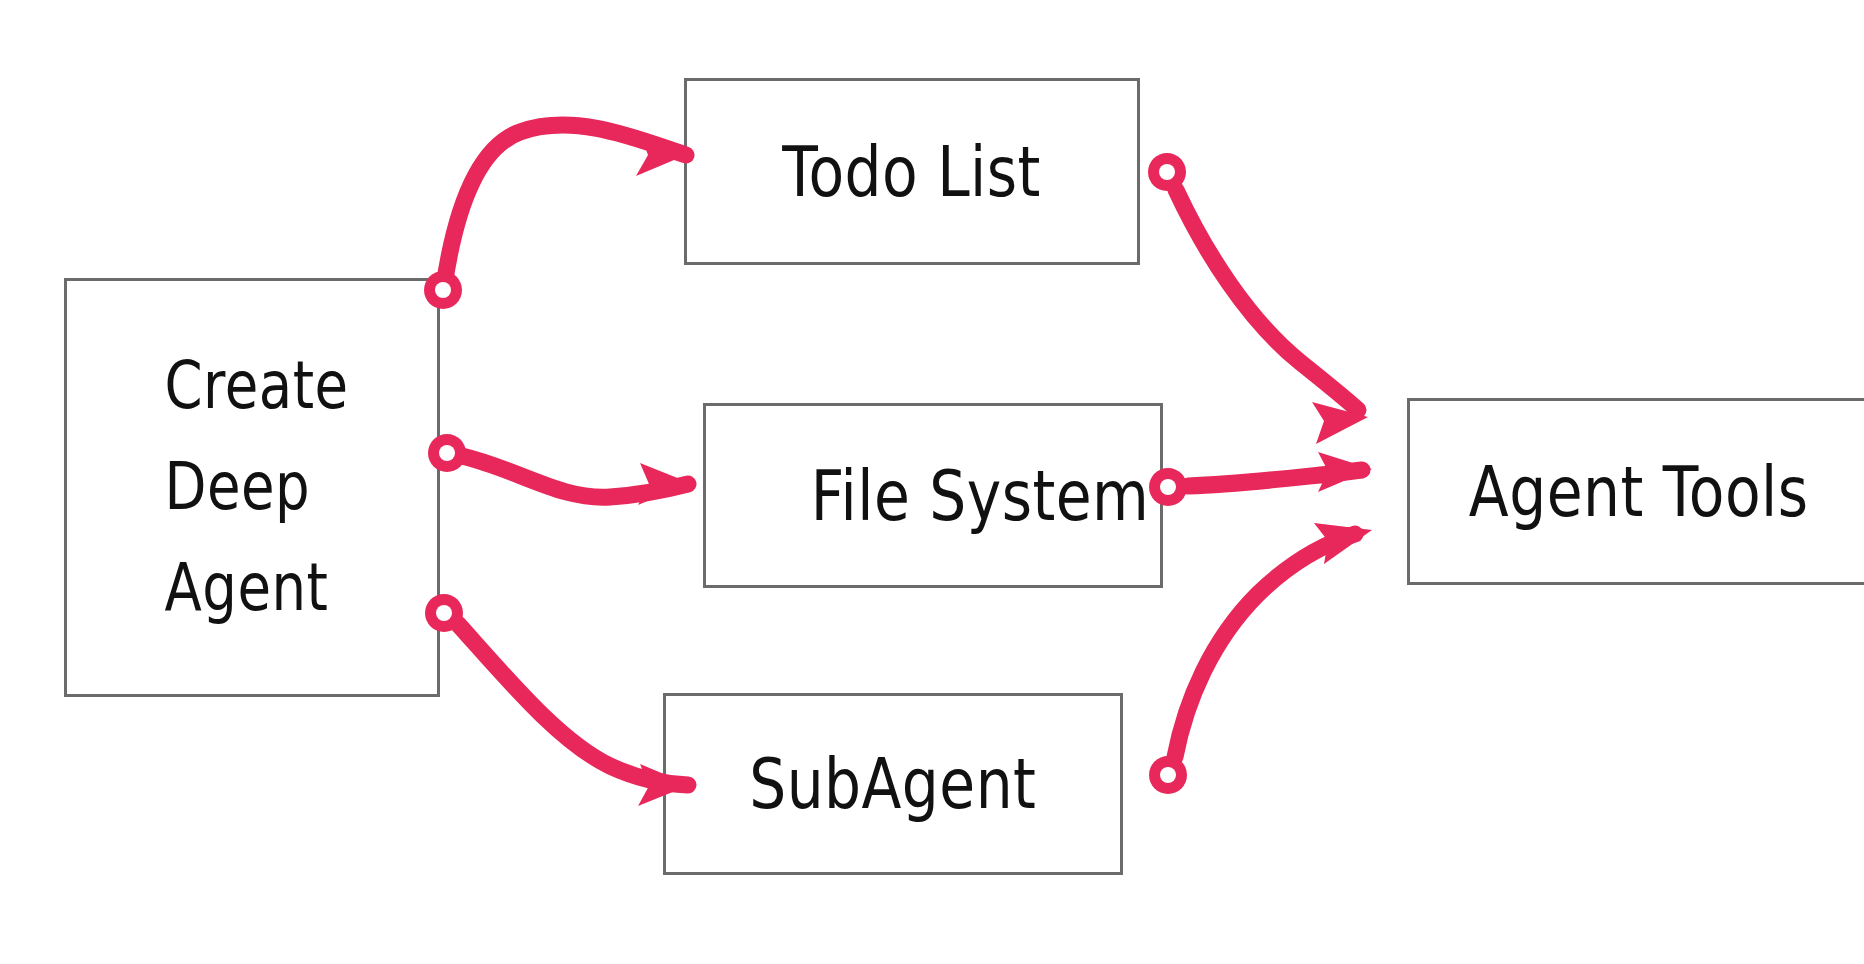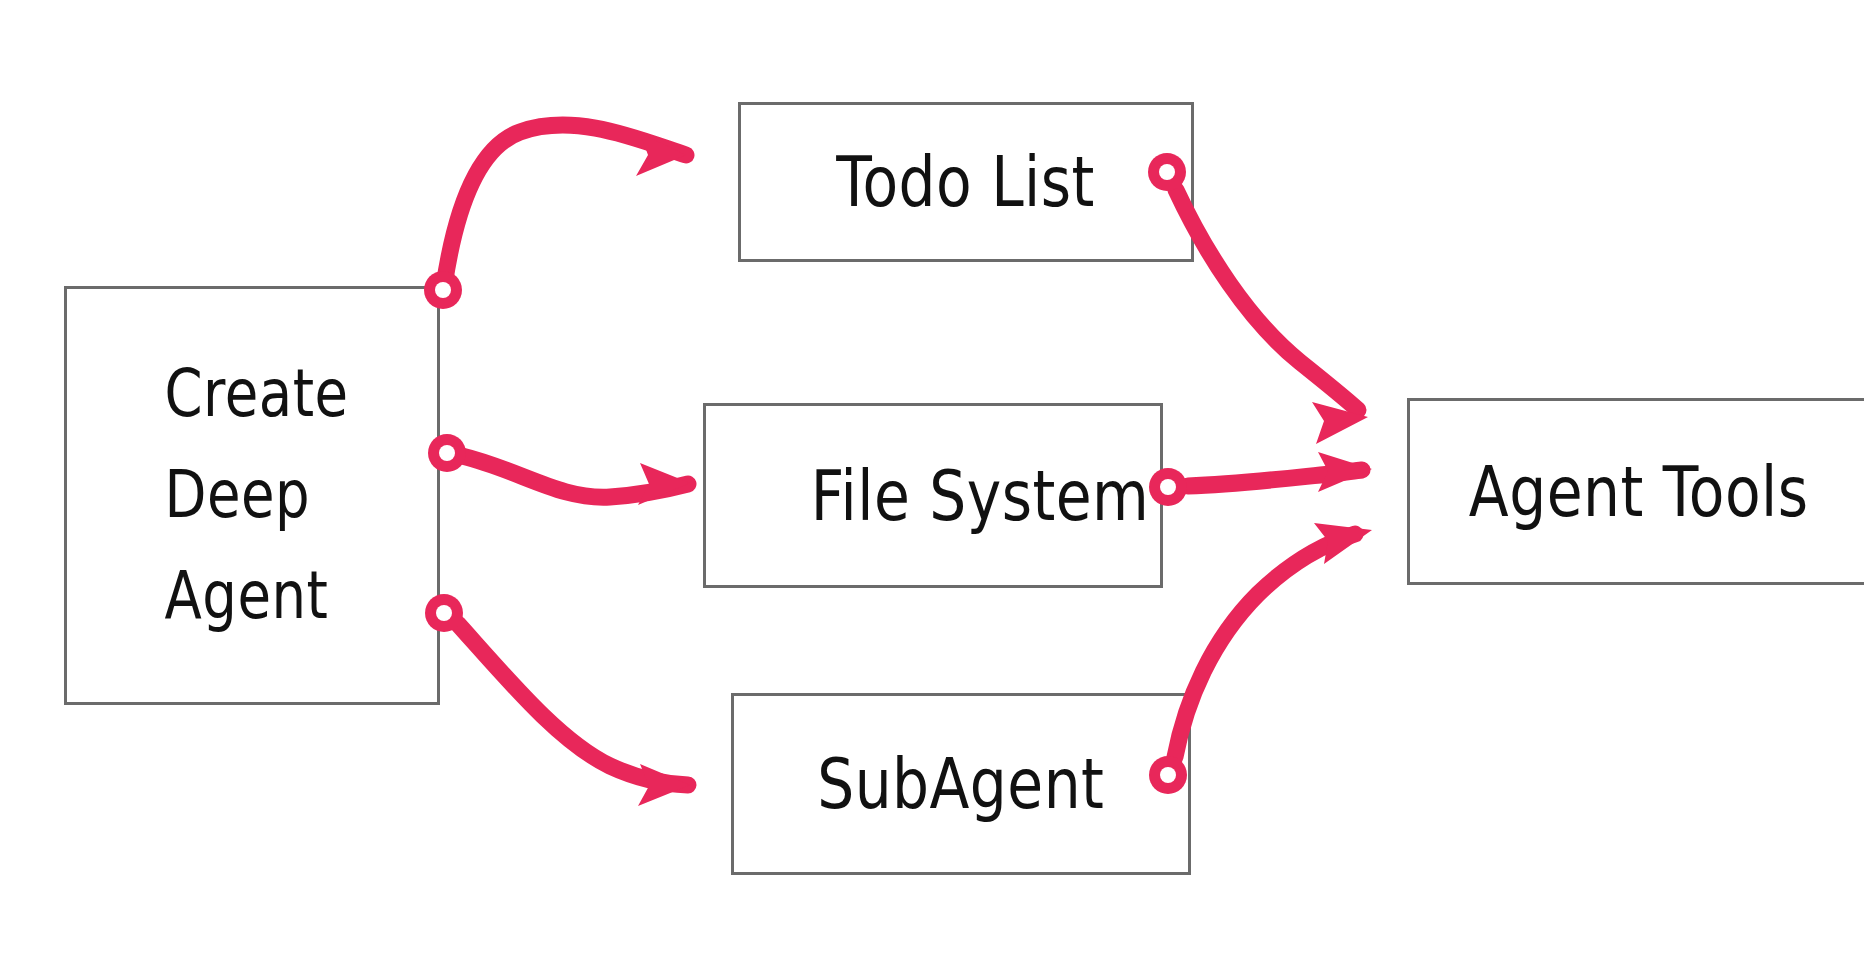--- a/index.html
+++ b/index.html
@@ -34,46 +34,45 @@
     font-size: 62px;
     line-height: 1.35;
     letter-spacing: 0.5px;
     text-align: center;
     white-space: pre-line;
     transform: scaleY(1.12) scaleX(0.94);
     transform-origin: center center;
   }
   #node-create-deep-agent {
     left: 64px;
-    top: 286px;
+    top: 278px;
     width: 376px;
     height: 419px;
   }
   #node-create-deep-agent .node-label {
     text-align: left;
     font-size: 58px;
     line-height: 1.55;
     padding-left: 10px;
   }
   #node-todo-list {
-    left: 738px;
+    left: 684px;
     top: 78px;
     width: 456px;
-    height: 160px;
-    margin-top: 24px;
+    height: 187px;
   }
   #node-file-system {
     left: 703px;
     top: 403px;
     width: 460px;
     height: 185px;
     justify-content: flex-end;
   }
   #node-subagent {
-    left: 731px;
+    left: 663px;
     top: 693px;
     width: 460px;
     height: 182px;
   }
   #node-agent-tools {
     left: 1372px;
     top: 398px;
     width: 464px;
     height: 187px;
     margin-left: 35px;

